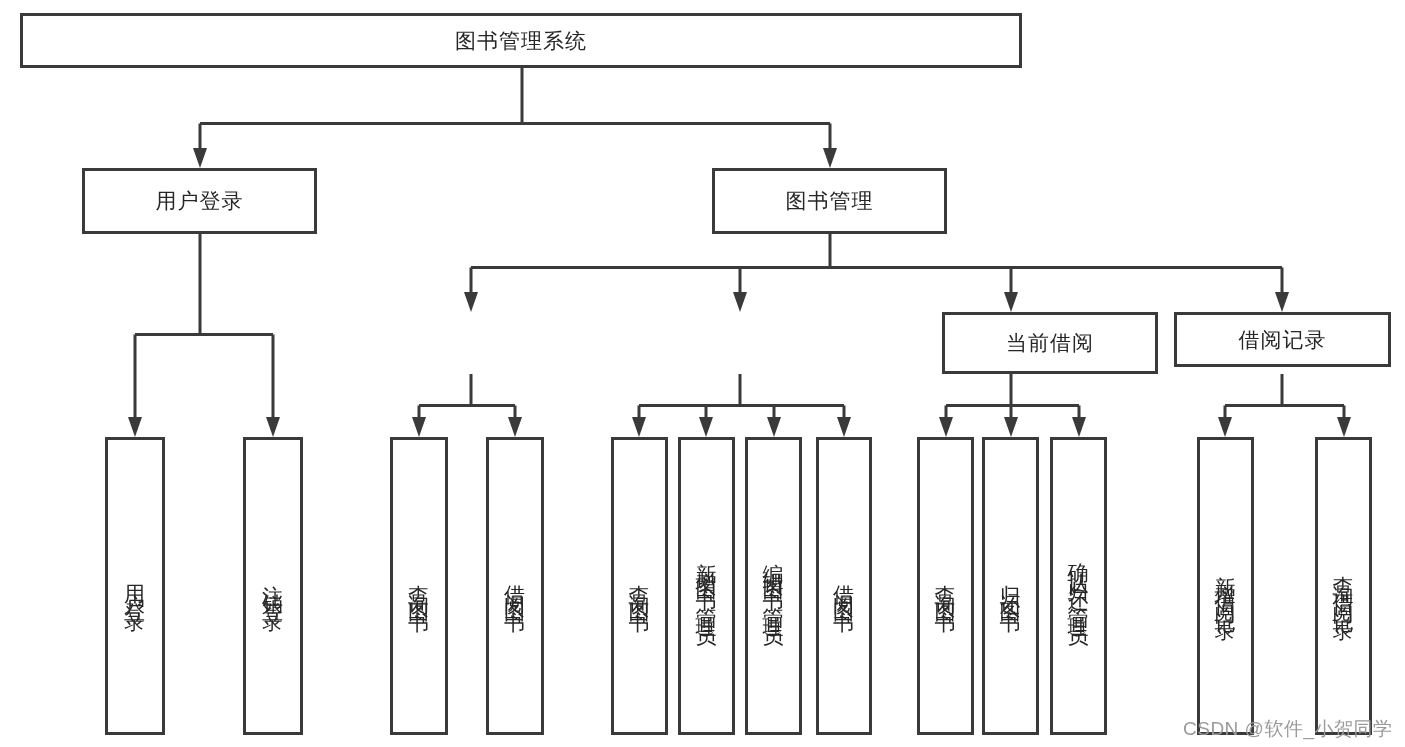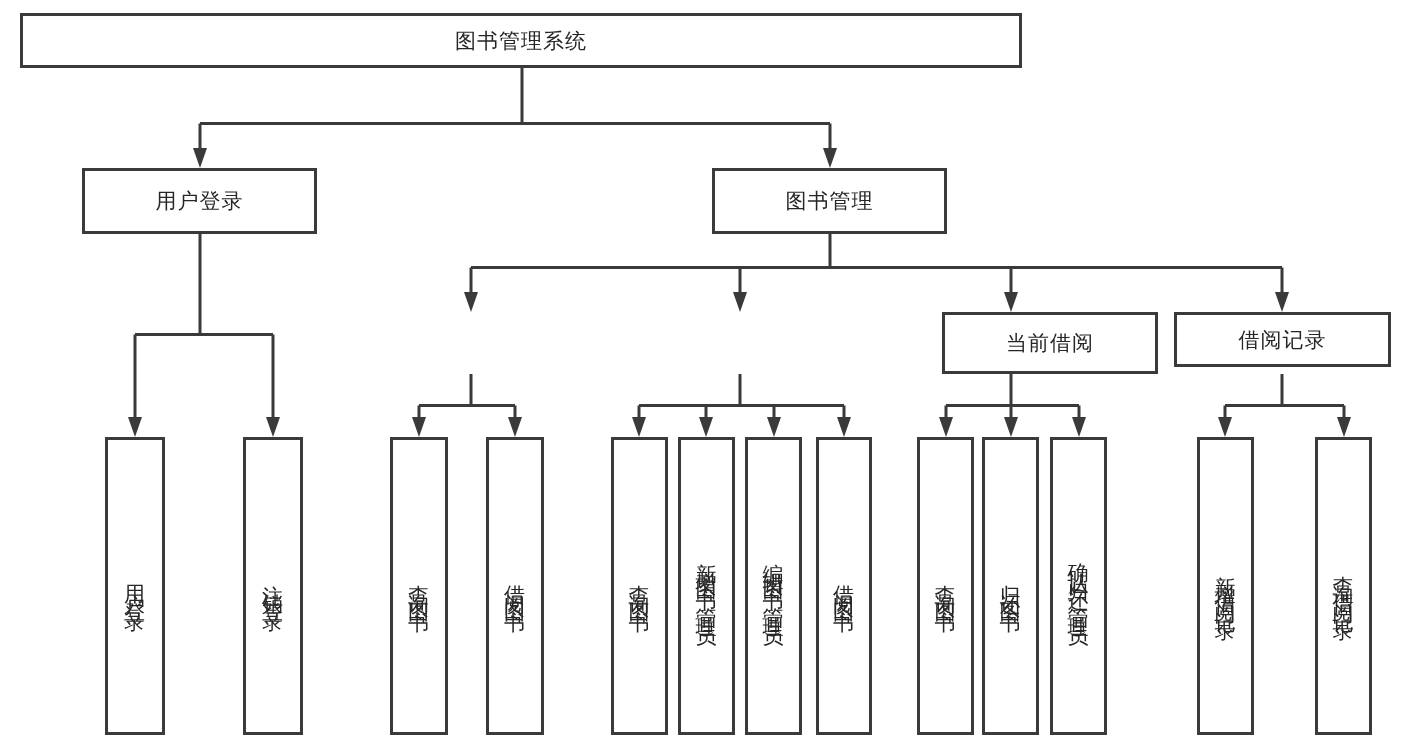--- a/index.html
+++ b/index.html
@@ -149,14 +149,15 @@
     <span>确认归还（管理员）</span>
   </div>
 
   <div class="node v-node" style="left:1197px;top:437px;width:57px;height:298px;">
     <span>新增借阅记录</span>
   </div>
   <div class="node v-node" style="left:1315px;top:437px;width:57px;height:298px;">
     <span>查询借阅记录</span>
   </div>
 
+  <div class="watermark">CSDN @软件_小贺同学</div>
 
 </div>
 
 </body></html>

